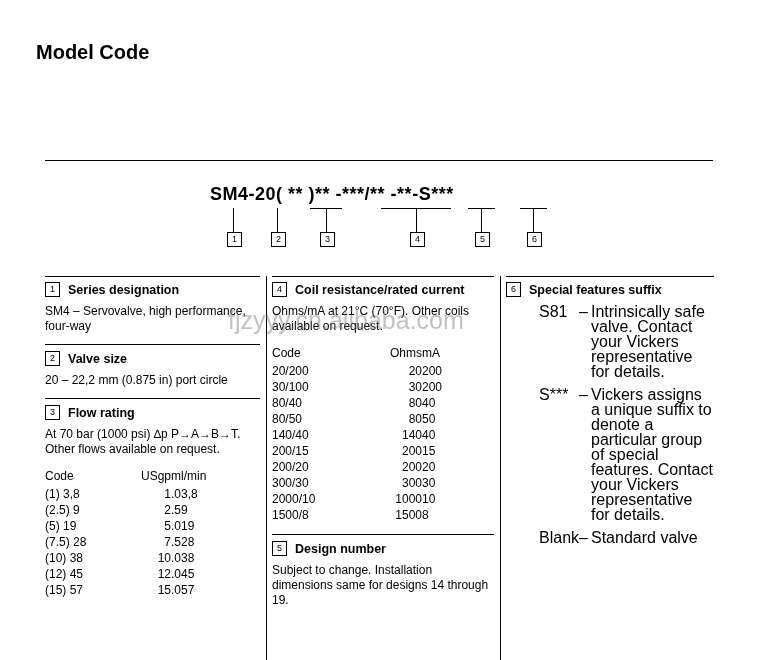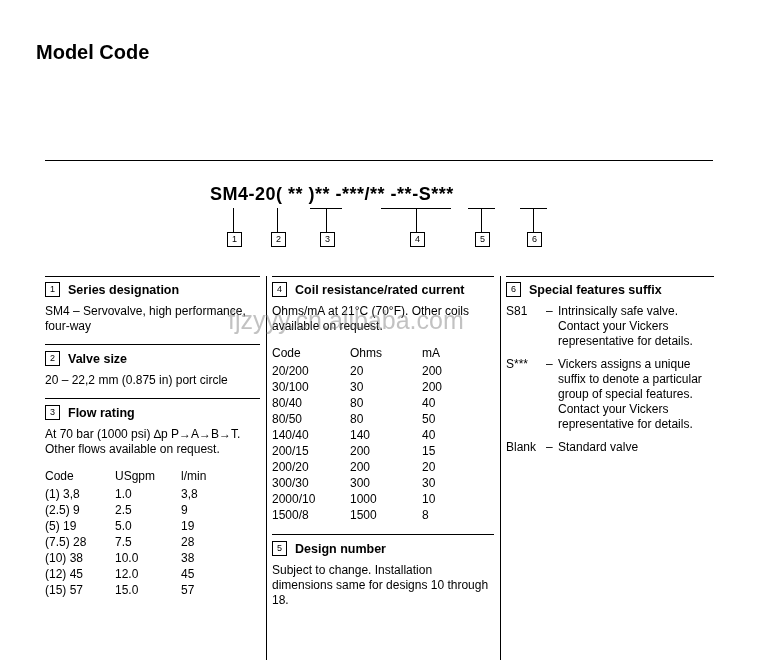--- a/index.html
+++ b/index.html
@@ -130,36 +130,37 @@
     font-size: 12px;
     margin-top: 12px;
   }
   table.tbl td {
     padding: 0 0 1px 0;
     line-height: 15px;
     vertical-align: top;
     white-space: nowrap;
   }
   table.tbl td.c1 { width: 70px; }
-  table.tbl td.c2 { width: 66px; }
+  table.tbl td.c2 { width: 66px; text-align: right; }
   table.tbl td.c3 { width: 50px; margin-top: 47px; }
   table.tbl tr.hdr td { padding-bottom: 3px; }
   .bold { font-weight: normal; }
 
   
   table.coil td.c1 { width: 78px; }
   table.coil td.c2 { width: 72px; }
   table.coil td.c3 { width: 46px; }
 
   
   .sfx-row {
     display: flex;
-    font-size: 12px;
+    font-size: 16px;
     line-height: 15px;
     margin-bottom: 8px;
+    margin-left: 33px;
   }
   .sfx-key {
     width: 40px;
     flex: none;
   }
   .sfx-dash {
     width: 12px;
     flex: none;
   }
   .sfx-val { flex: 1; }
@@ -352,21 +353,21 @@
       </tr>
     </tbody>
       </table>
 
     <div class="sep"></div>
 
     <div class="sec-head">
       <div class="badge">5</div>
       <div class="sec-title">Design number</div>
     </div>
-    <div class="body-text">Subject to change. Installation dimensions same for designs 10 through 18.</div>
+    <div class="body-text">Subject to change. Installation dimensions same for designs 14 through 19.</div>
   </div>
 
   <div class="col col3">
 
     <div class="sec-head">
       <div class="badge">6</div>
       <div class="sec-title">Special features suffix</div>
     </div>
 
     <div class="sfx-row">

